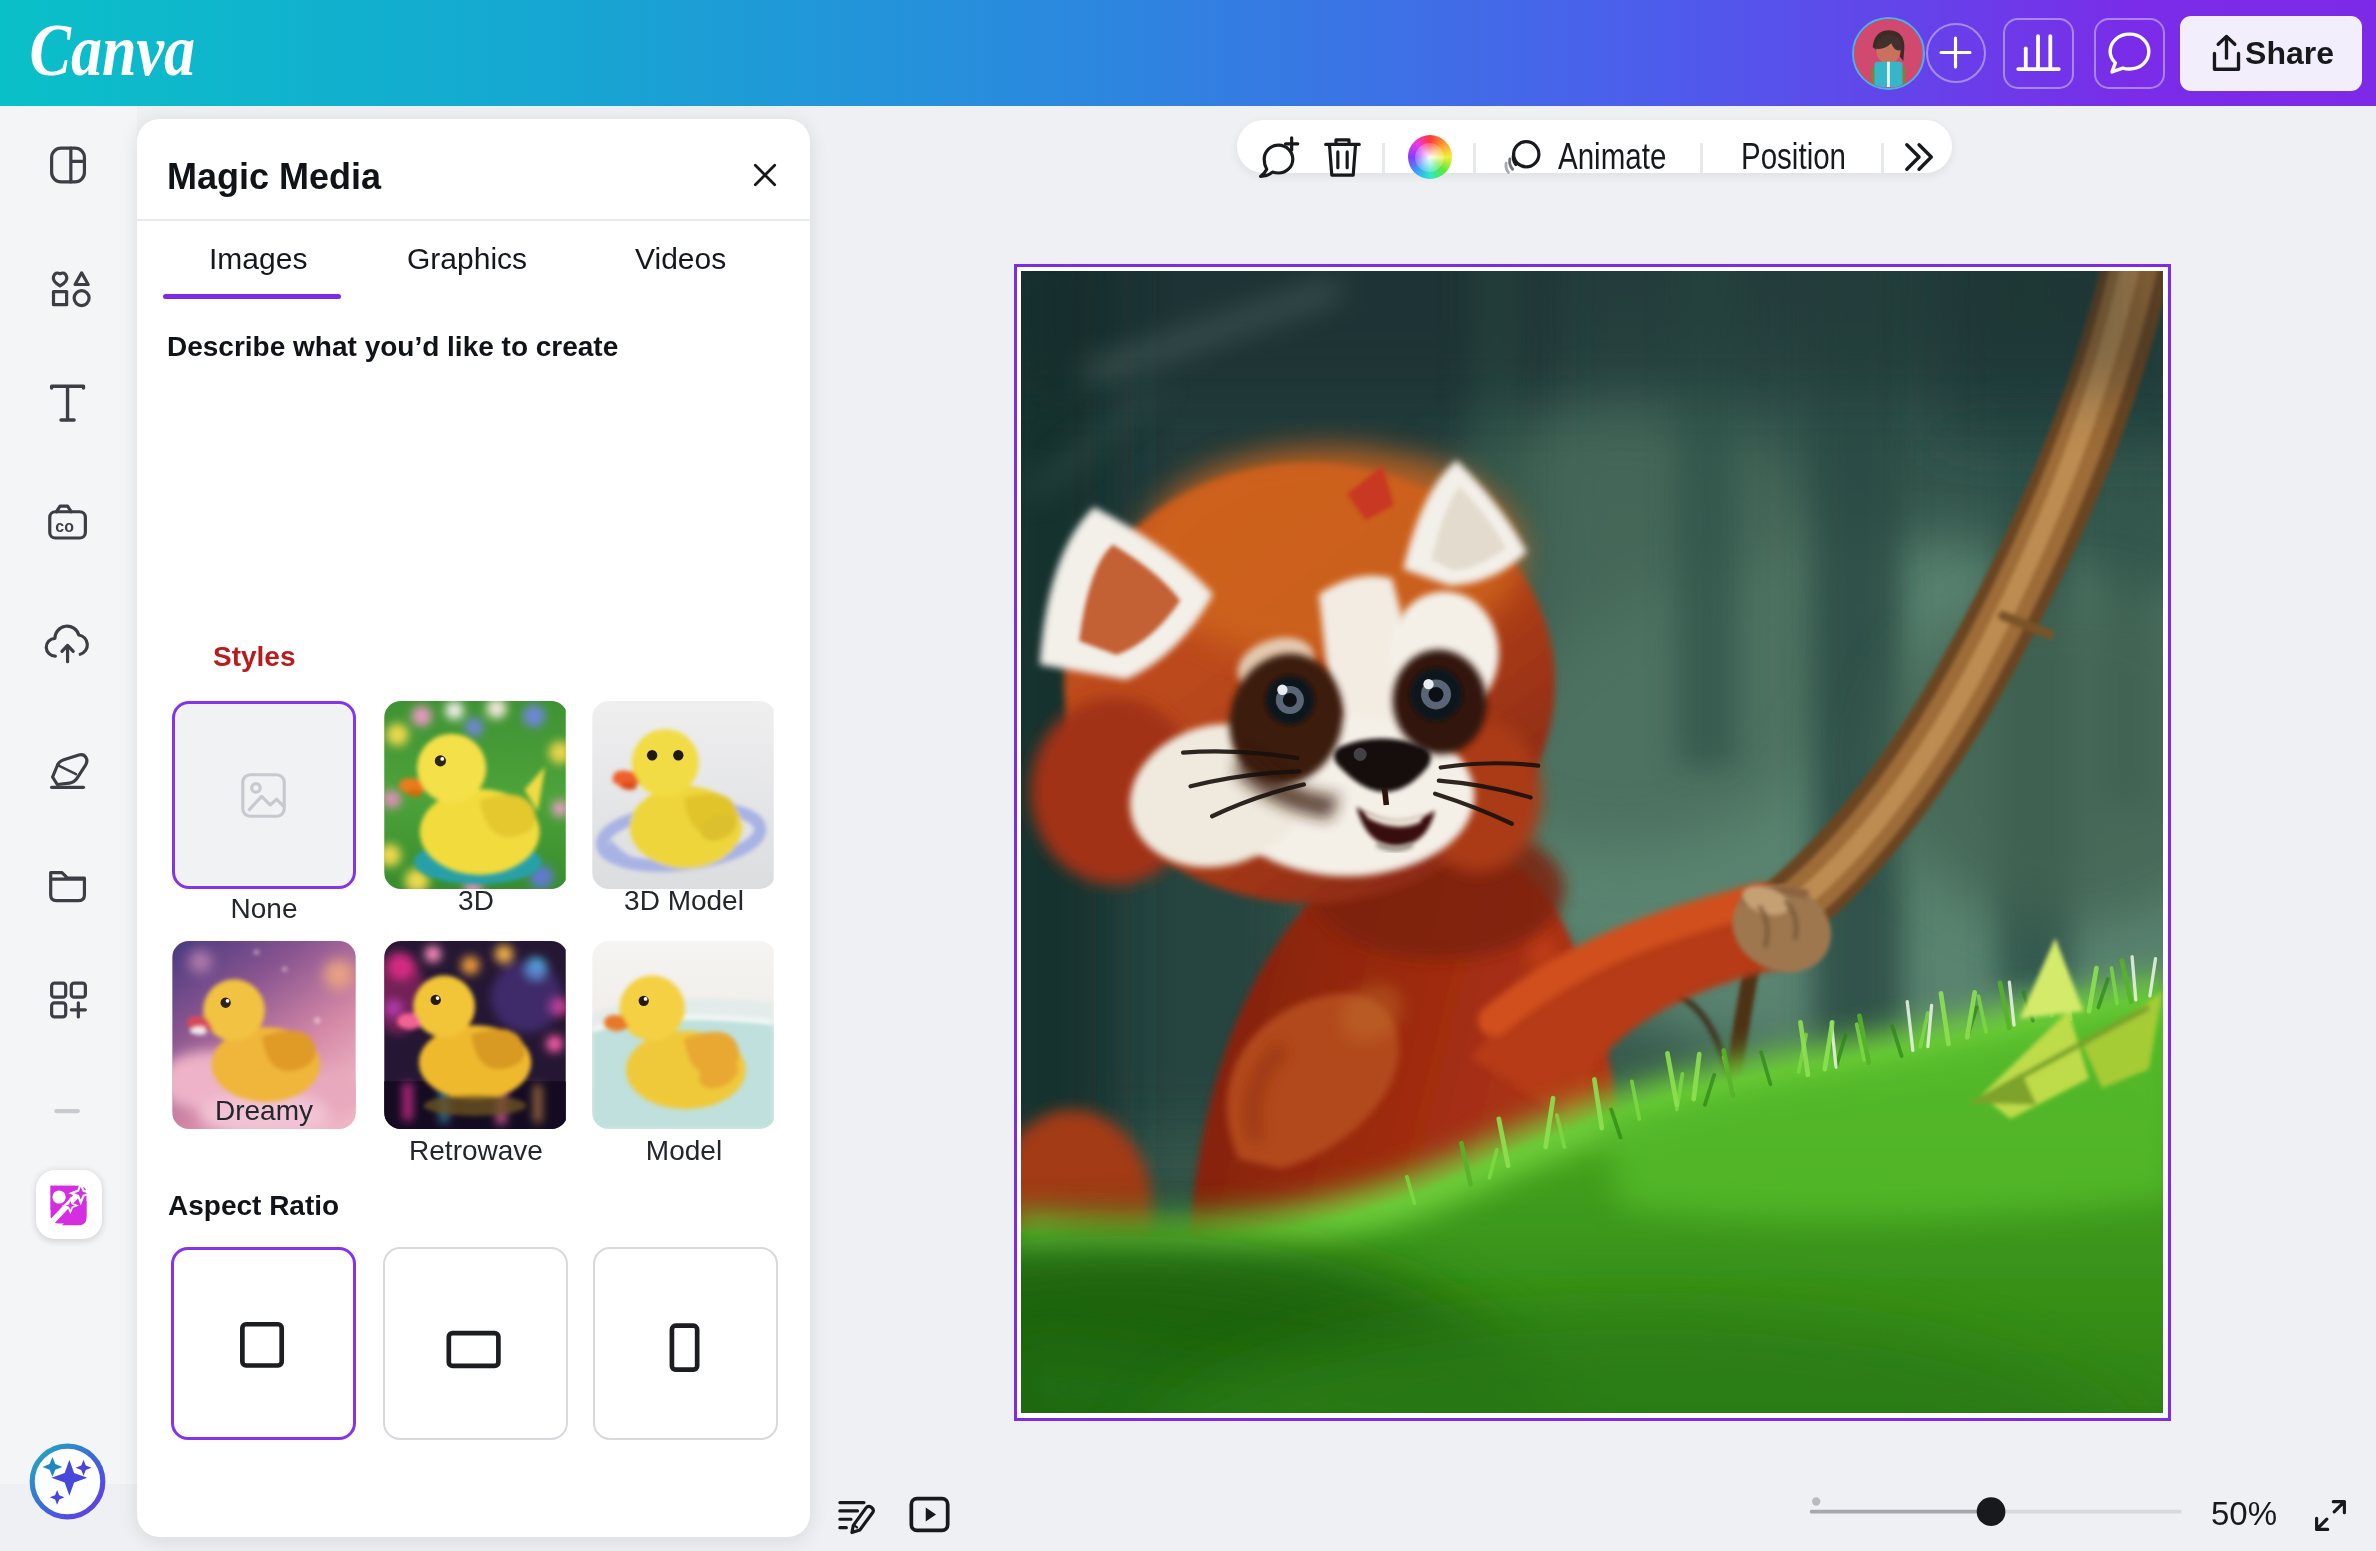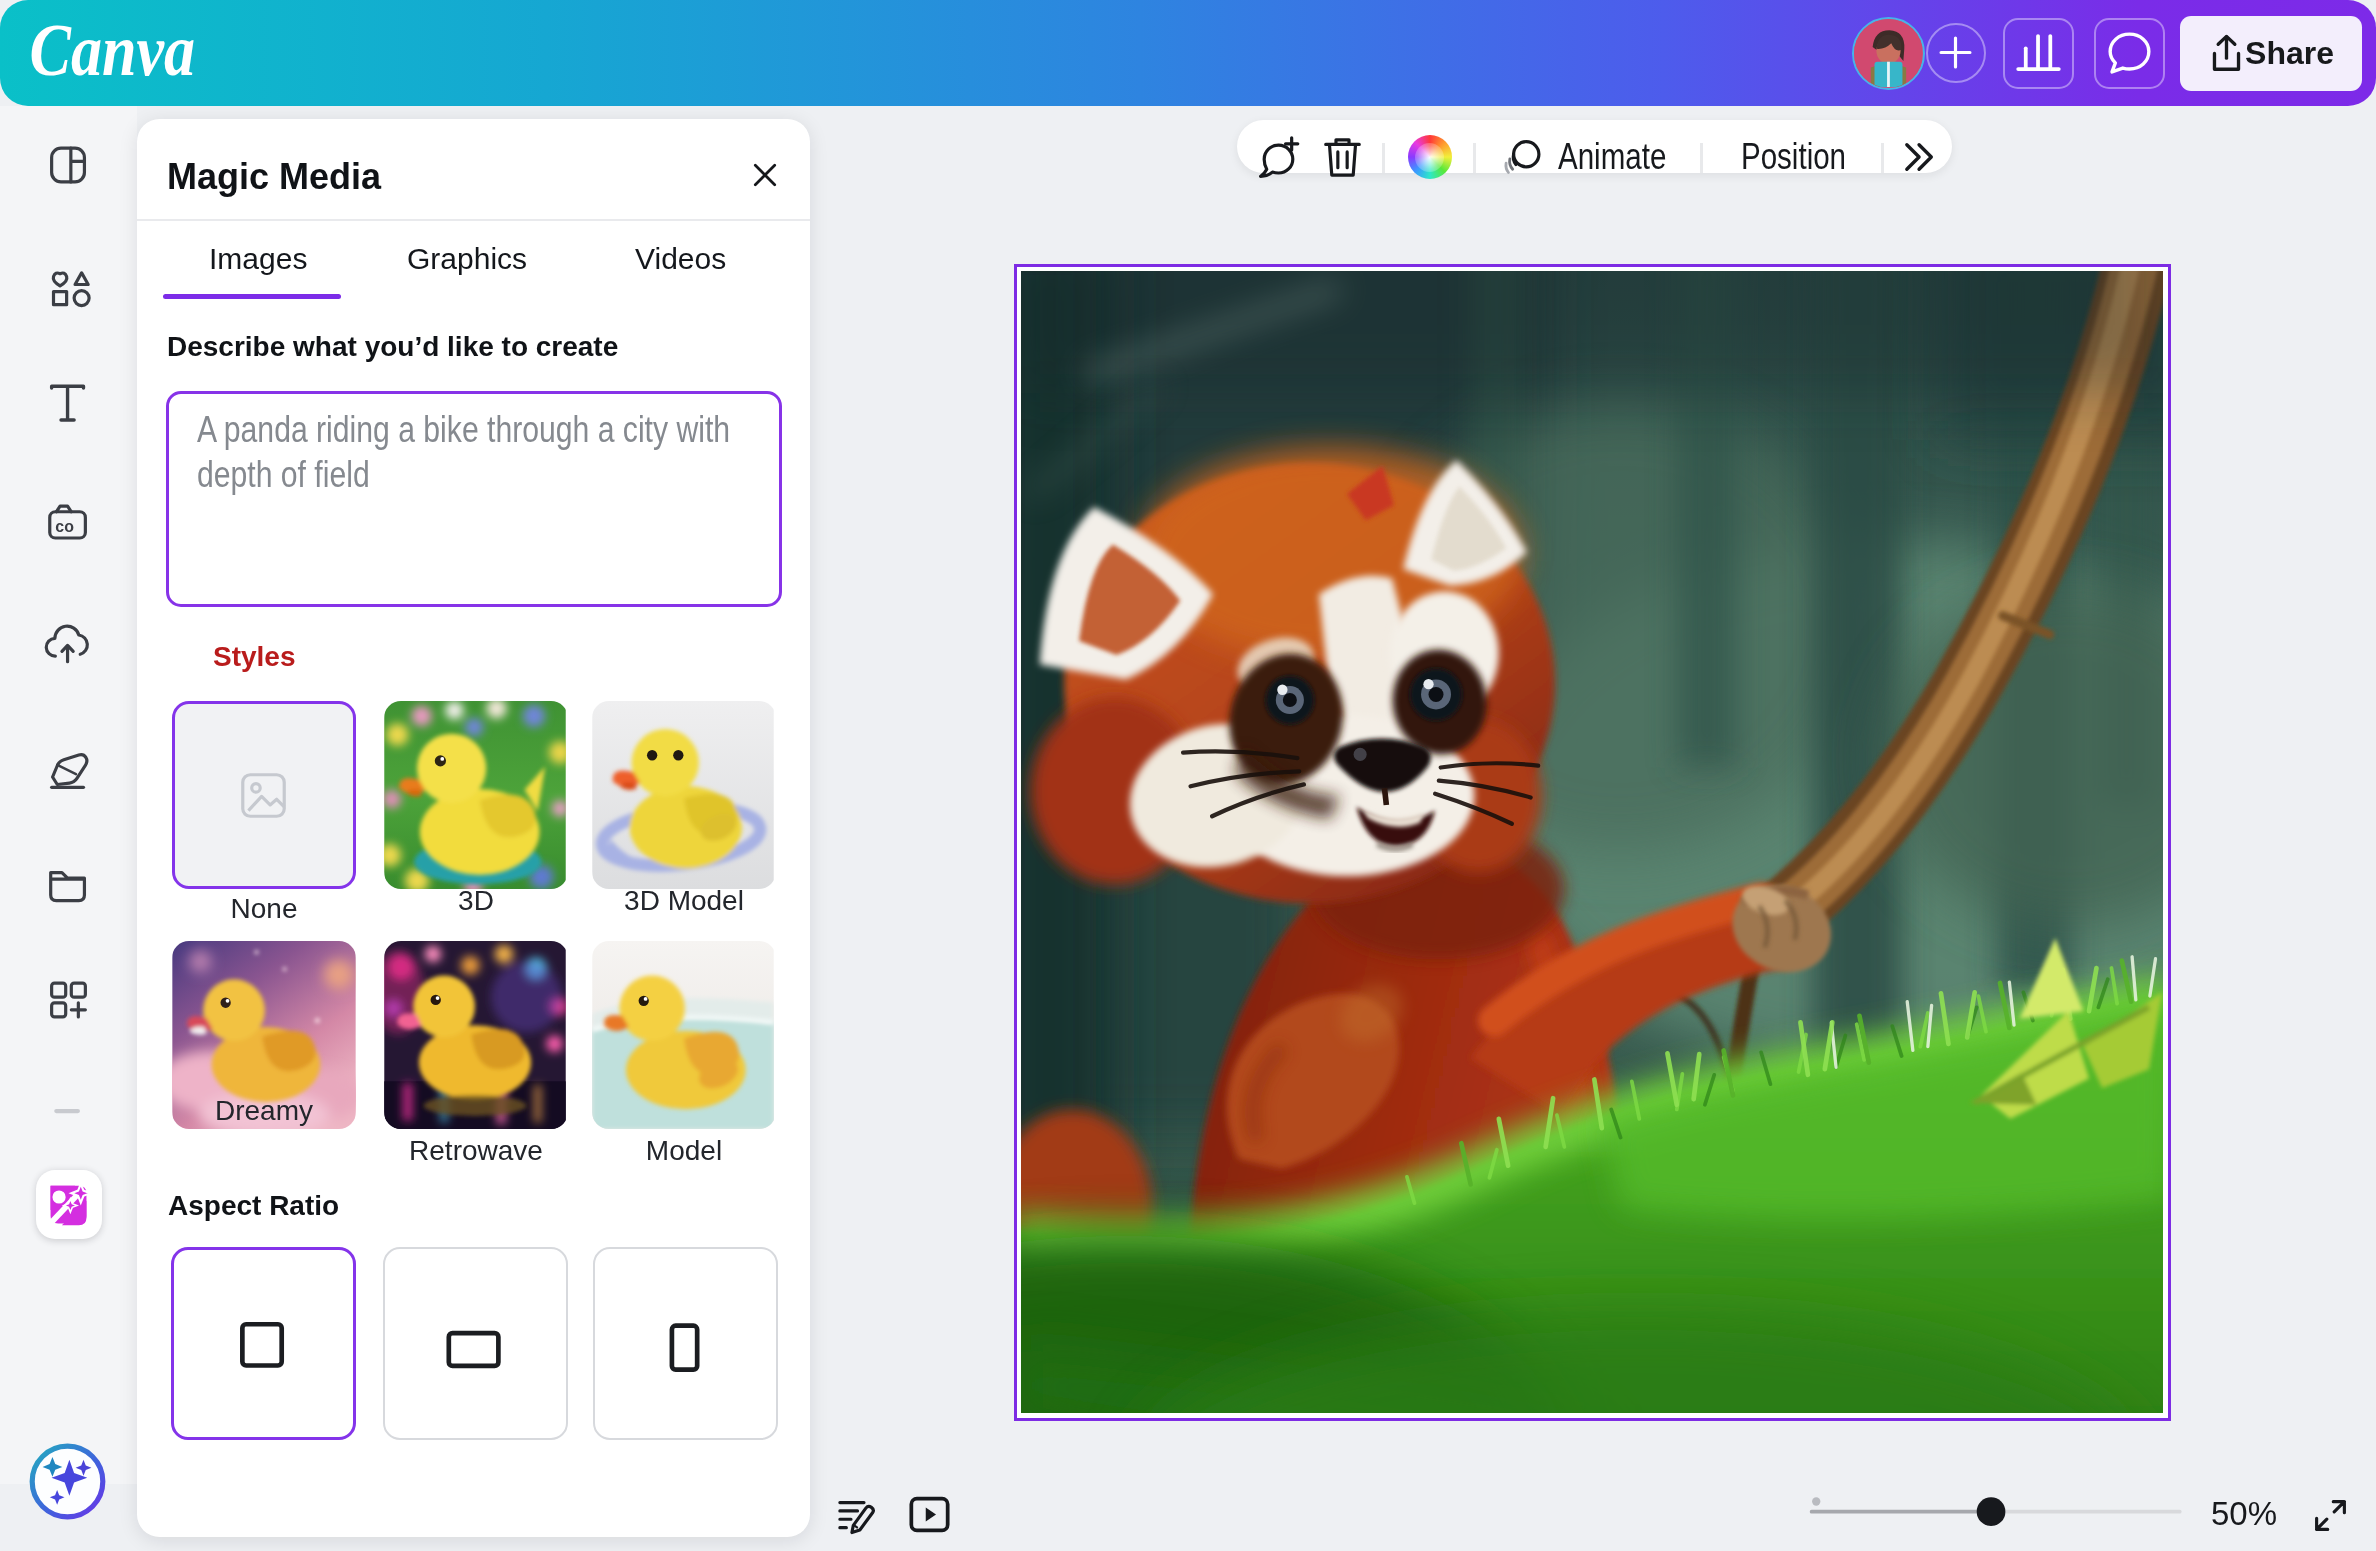--- a/index.html
+++ b/index.html
@@ -1,18 +1,18 @@
 <!DOCTYPE html>
 <html style="font-size:15px"><head>
 <meta charset="utf-8">
 <style>
   * { margin:0; padding:0; box-sizing:border-box; }
   html,body { width:2376px; height:1552px; overflow:hidden; background:#eef0f3; font-family:"Liberation Sans", sans-serif; }
   #header { position:absolute; left:0; top:0; width:2376px; height:106px;
-    background:linear-gradient(90deg,#0ac0c8 0%,#16a7d2 23%,#2e84e0 48%,#4d5cec 70%,#7a2ce8 90%,#7d2ae8 100%);border-radius:28px; }
+    background:linear-gradient(90deg,#0ac0c8 0%,#16a7d2 23%,#2e84e0 48%,#4d5cec 70%,#7a2ce8 90%,#7d2ae8 100%); }
   #logo { position:absolute; left:28px; top:7.5px; }
   
   .hbtn { position:absolute; top:18px; width:71px; height:71px; border:2.3px solid rgba(255,255,255,0.40); border-radius:15px; }
   #avatar { position:absolute; left:1852px; top:17px; width:73px; height:73px; border-radius:50%; background:#d14f78; border:2.8px solid #47b3e8; overflow:hidden; z-index:2;}
   #pluscircle { position:absolute; left:1926px; top:23.4px; width:60px; height:60px; border:2.3px solid rgba(255,255,255,0.40); border-radius:50%; }
   #sharebtn { position:absolute; left:2180px; top:16px; width:182px; height:75px; background:#f3eefc; border-radius:11.2px; color:#17191c; font-size:32px; font-weight:700; display:flex; align-items:center; justify-content:center; }
   
   #sidebar { position:absolute; left:0; top:106px; width:137px; height:1378px; background:#f4f5f7; }
   
   #panel { position:absolute; left:137px; top:119px; width:673px; height:1418px; background:#ffffff; border-radius:22.5px; box-shadow:0 3.7px 19px rgba(20,24,31,0.10); }
@@ -144,23 +144,20 @@
   <div id="paneltitle">Magic Media</div>
   <svg style="position:absolute;left:616px;top:44px;" width="24" height="24" viewBox="0 0 26 26">
       <path d="M2.5 2.5 L23.5 23.5 M23.5 2.5 L2.5 23.5" stroke="#15171b" stroke-width="3" stroke-linecap="round"></path>
     </svg>
   <div id="panelhr"></div>
   <div class="tab" style="left:72px;">Images</div>
   <div class="tab" style="left:270px;">Graphics</div>
   <div class="tab" style="left:498px;">Videos</div>
   <div id="tabline"></div>
   <div id="desc">Describe what you’d like to create</div>
-  <div id="prompt">
-      <div class="ph">A panda riding a bike through a city with depth of field</div>
-    </div>
   <div id="styles">Styles</div>
 
   <div class="tile" style="left:35px; top:582px; border:3.7px solid #8434ea; background:#f1f2f4;">
     <svg width="49" height="49" viewBox="0 0 52 52" style="position:absolute;left:64px;top:67px;" fill="none" stroke="#c6c9cf" stroke-width="3.4">
       <rect x="4" y="4" width="44" height="44" rx="8"></rect>
       <circle cx="18" cy="18" r="4.5"></circle>
       <path d="M10 42 L24 27 L33 36 L40 30 L48 38" stroke-linejoin="round"></path>
     </svg>
   </div>
 

